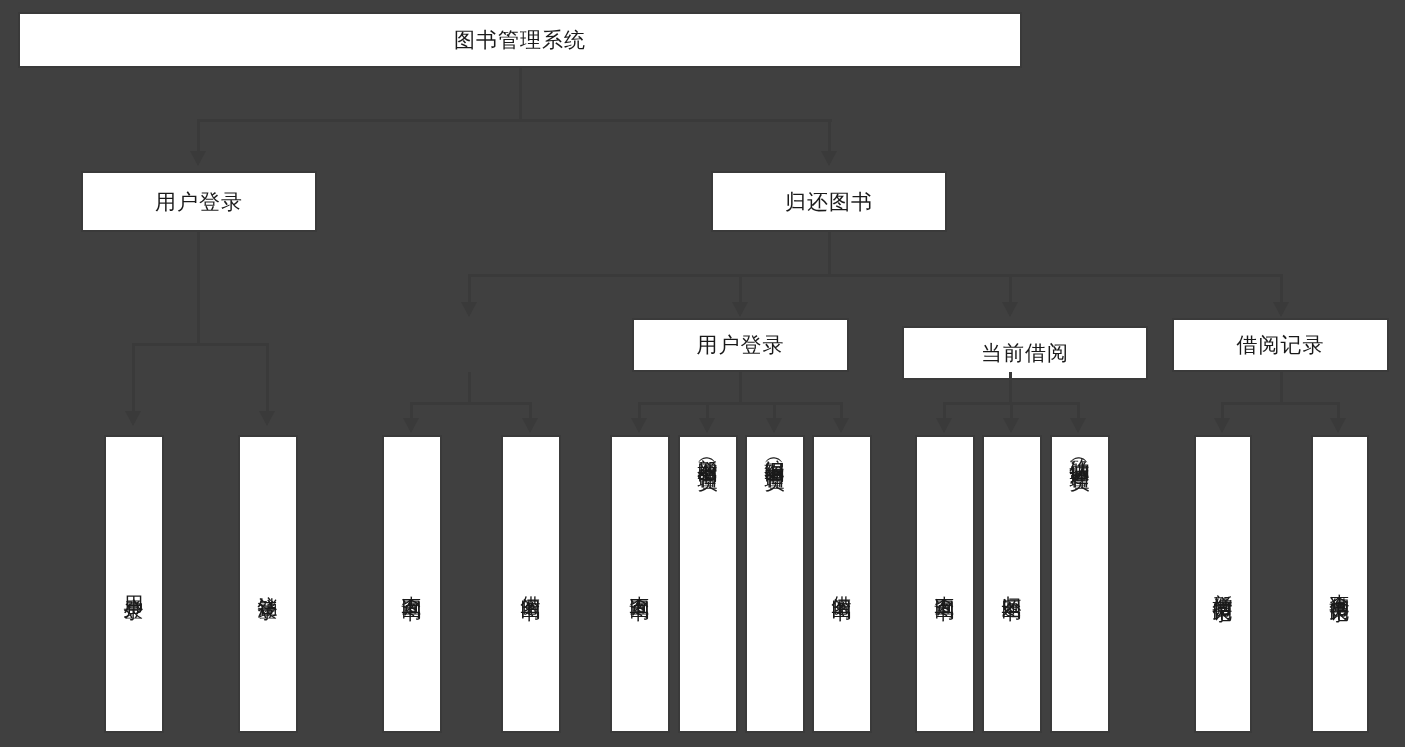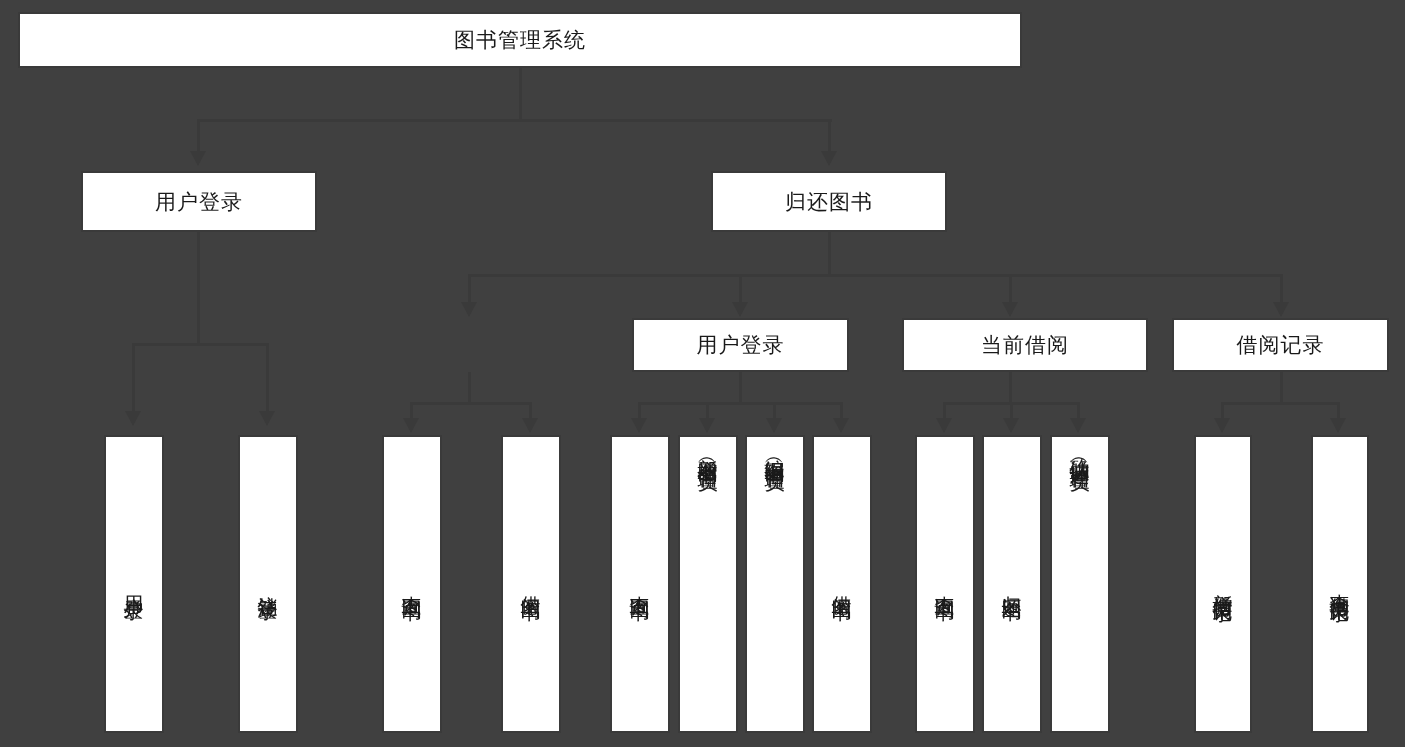--- a/index.html
+++ b/index.html
@@ -100,21 +100,21 @@
   <div class="line vline" style="left:468px; top:274px; width:3px; height:30px;"></div>
   <div class="arrow" style="left:461px; top:302px;"></div>
   <div class="line vline" style="left:739px; top:274px; width:3px; height:30px;"></div>
   <div class="arrow" style="left:732px; top:302px;"></div>
   <div class="line vline" style="left:1009px; top:274px; width:3px; height:30px;"></div>
   <div class="arrow" style="left:1002px; top:302px;"></div>
   <div class="line vline" style="left:1280px; top:274px; width:3px; height:30px;"></div>
   <div class="arrow" style="left:1273px; top:302px;"></div>
 
   <div class="node h" style="left:632px; top:318px; width:217px; height:54px;">用户登录</div>
-  <div class="node h" style="left:902px; top:318px; width:246px; height:54px;">当前借阅</div>
+  <div class="node h" style="left:902px; top:326px; width:246px; height:54px;">当前借阅</div>
   <div class="node h" style="left:1172px; top:318px; width:217px; height:54px;">借阅记录</div>
 
   <div class="line vline" style="left:468px; top:372px; width:3px; height:30px;"></div>
   <div class="line hline" style="left:410px; top:402px; width:122px; height:3px;"></div>
   <div class="line vline" style="left:410px; top:402px; width:3px; height:18px;"></div>
   <div class="arrow" style="left:403px; top:418px;"></div>
   <div class="line vline" style="left:529px; top:402px; width:3px; height:18px;"></div>
   <div class="arrow" style="left:522px; top:418px;"></div>
 
   <div class="line vline" style="left:739px; top:372px; width:3px; height:30px;"></div>

